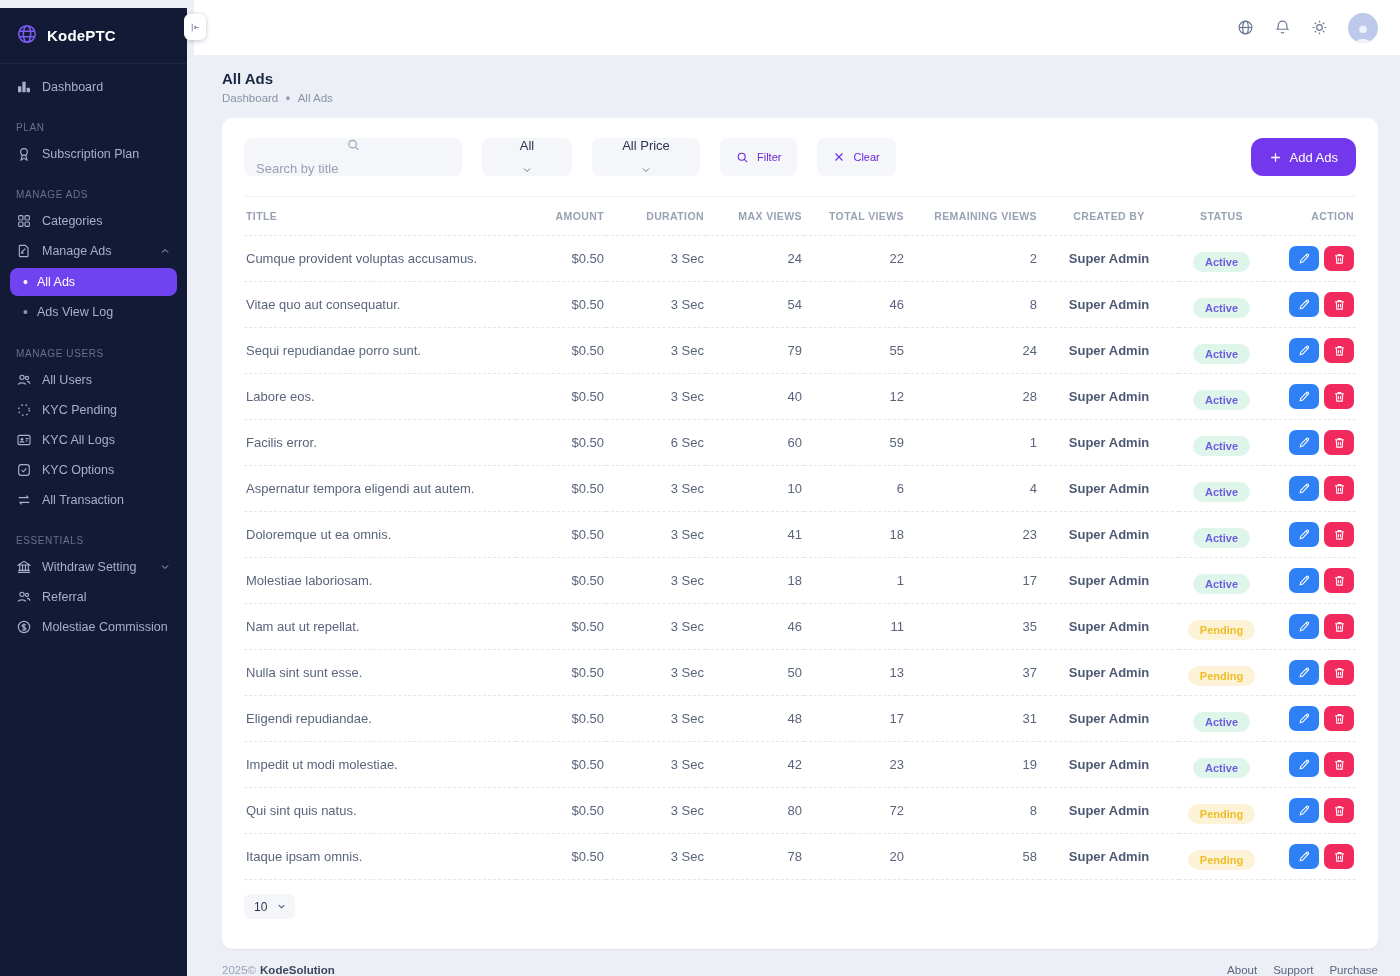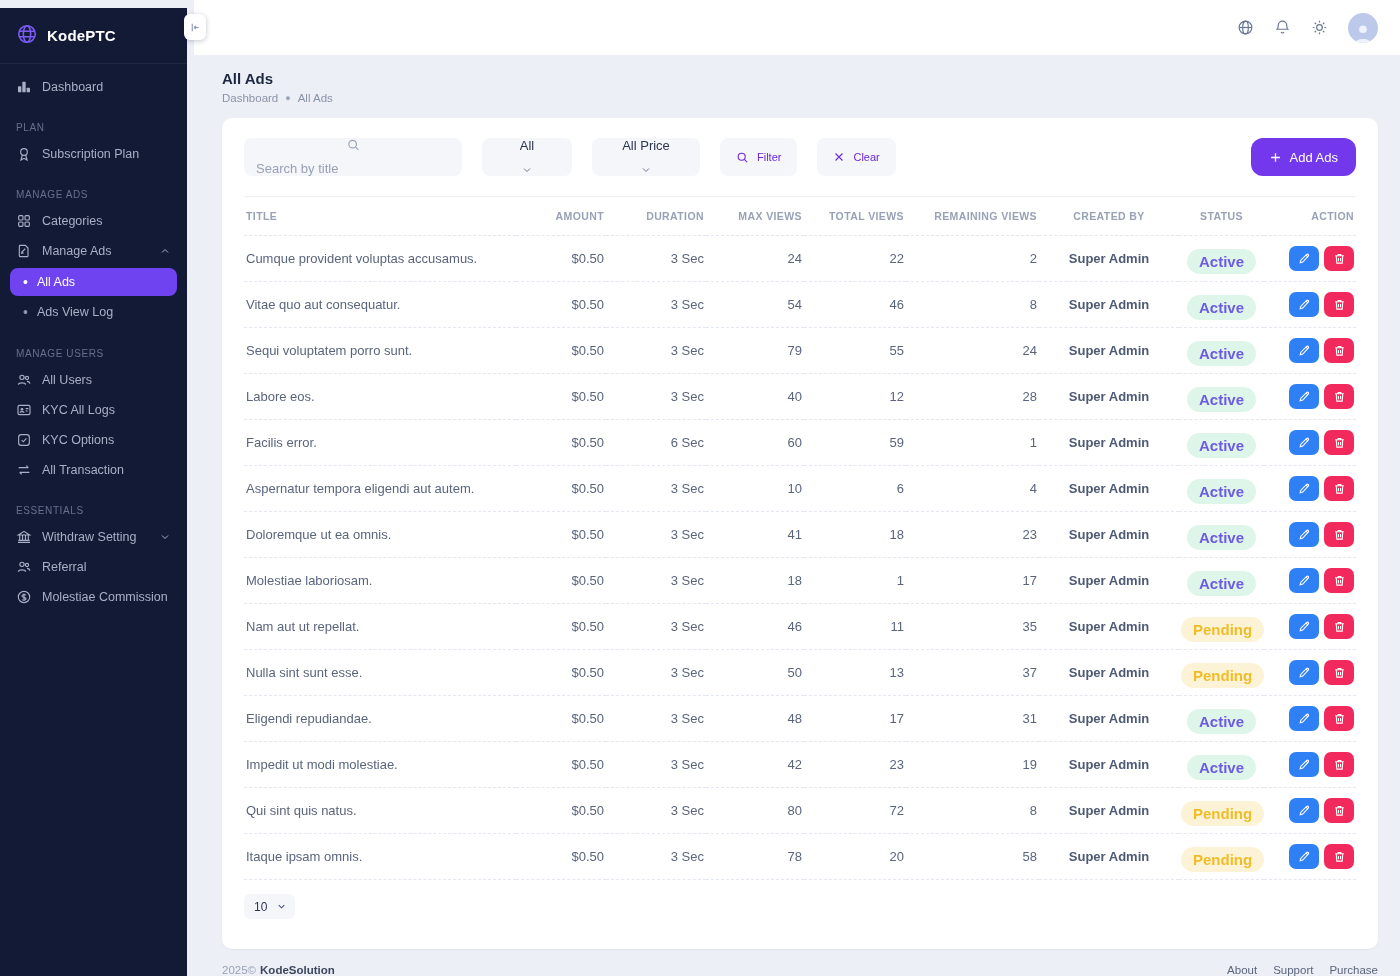--- a/index.html
+++ b/index.html
@@ -43,21 +43,21 @@
   .select.price { width:108px; }
   .btn-light { display:flex; align-items:center; gap:8px; height:38px; padding:0 16px; background:#f5f6fa; border:none; border-radius:8px; font-size:11px; color:#6d28d9; cursor:pointer; font-family:"Liberation Sans", sans-serif; }
   .btn-primary { display:flex; align-items:center; gap:8px; height:38px; padding:0 18px; margin-left:auto; background:#7338ec; border:none; border-radius:12px; font-size:13px; color:#fff; cursor:pointer; font-family:"Liberation Sans", sans-serif; }
 
   table { width:calc(100% - 44px); margin:0 22px; border-collapse:collapse; table-layout:fixed; }
   thead th { font-size:10.5px; font-weight:bold; letter-spacing:.4px; color:#98a1b5; padding:13px 2px; border-top:1px solid #eef1f6; border-bottom:1px dashed #e3e7f0; }
   tbody td { font-size:13px; color:#5a657c; height:46px; padding:0 2px; border-bottom:1px dashed #e3e7f0; }
   tbody tr:last-child td { border-bottom:1px dashed #e3e7f0; }
   .al { text-align:left; } .ar { text-align:right; } .ac { text-align:center; }
   td.created { font-weight:bold; color:#4e5a74; }
-  .badge { display:inline-block; padding:4px 12px; border-radius:20px; font-size:15px; font-weight:bold;margin-top:6px; }
+  .badge { display:inline-block; padding:4px 12px; border-radius:20px; font-size:11px; font-weight:bold;margin-top:6px; }
   .badge.active { background:#def6ea; color:#6e5be0; }
   .badge.pending { background:#fcf3d7; color:#f0bd28; }
   .actions { display:flex; justify-content:flex-end; gap:5px; }
   .act-btn { width:30px; height:25px; border:none; border-radius:7px; display:flex; align-items:center; justify-content:center; cursor:pointer; }
   .act-btn.edit { background:#2f80f5; }
   .act-btn.del { background:#f1295c; }
 
   .pagination { margin:14px 22px 0; }
   .per-page { display:inline-flex; align-items:center; justify-content:space-between; width:51px; height:25px; background:#f5f6fa; border-radius:6px; padding:0 8px 0 10px; font-size:12px; color:#2c3650; cursor:pointer; }
 
@@ -133,20 +133,26 @@
 
     <div class="section-label">MANAGE USERS</div>
     <div class="nav-item">
       <svg width="16" height="16" viewBox="0 0 24 24" fill="none" stroke="#a9afc6" stroke-width="1.7">
           <circle cx="9" cy="8" r="3.2"></circle>
           <path d="M3.5 19c.8-3.5 10.2-3.5 11 0"></path>
           <circle cx="16.5" cy="9" r="2.4"></circle>
           <path d="M16.5 14c2.3 0 4 1.4 4.3 3.5"></path>
         </svg>
       <span class="lbl">All Users</span>
+    </div>
+    <div class="nav-item">
+      <svg width="16" height="16" viewBox="0 0 24 24" fill="none" stroke="#a9afc6" stroke-width="1.9">
+          <circle cx="12" cy="12" r="8" stroke-dasharray="2.5 4"></circle>
+        </svg>
+      <span class="lbl">KYC Pending</span>
     </div>
     <div class="nav-item">
       <svg width="16" height="16" viewBox="0 0 24 24" fill="none" stroke="#a9afc6" stroke-width="1.7">
           <rect x="3" y="5" width="18" height="14" rx="2"></rect>
           <circle cx="9" cy="11" r="2" fill="#a9afc6" stroke="none"></circle>
           <path d="M5.8 16c.5-2 5.9-2 6.4 0"></path>
           <path d="M14.5 10h4M14.5 13.5h3"></path>
         </svg>
       <span class="lbl">KYC All Logs</span>
     </div>
@@ -351,21 +357,21 @@
         <button class="act-btn del">
           <svg width="13" height="13" viewBox="0 0 24 24" fill="none" stroke="#fff" stroke-width="2">
                     <path d="M4 7h16M9.5 7V4.5h5V7M6 7l1 13.5h10L18 7M10 11v6M14 11v6"></path>
                   </svg>
         </button>
       </div>
     </td>
   </tr>
 
   <tr>
-    <td class="al">Sequi voluptatem porro sunt.</td>
+    <td class="al">Sequi repudiandae porro sunt.</td>
     <td class="ar">$0.50</td>
     <td class="ar">3 Sec</td>
     <td class="ar">79</td>
     <td class="ar">55</td>
     <td class="ar">24</td>
     <td class="ac created">Super Admin</td>
     <td class="ac"><span class="badge active">Active</span></td>
     <td>
       <div class="actions">
         <button class="act-btn edit">

